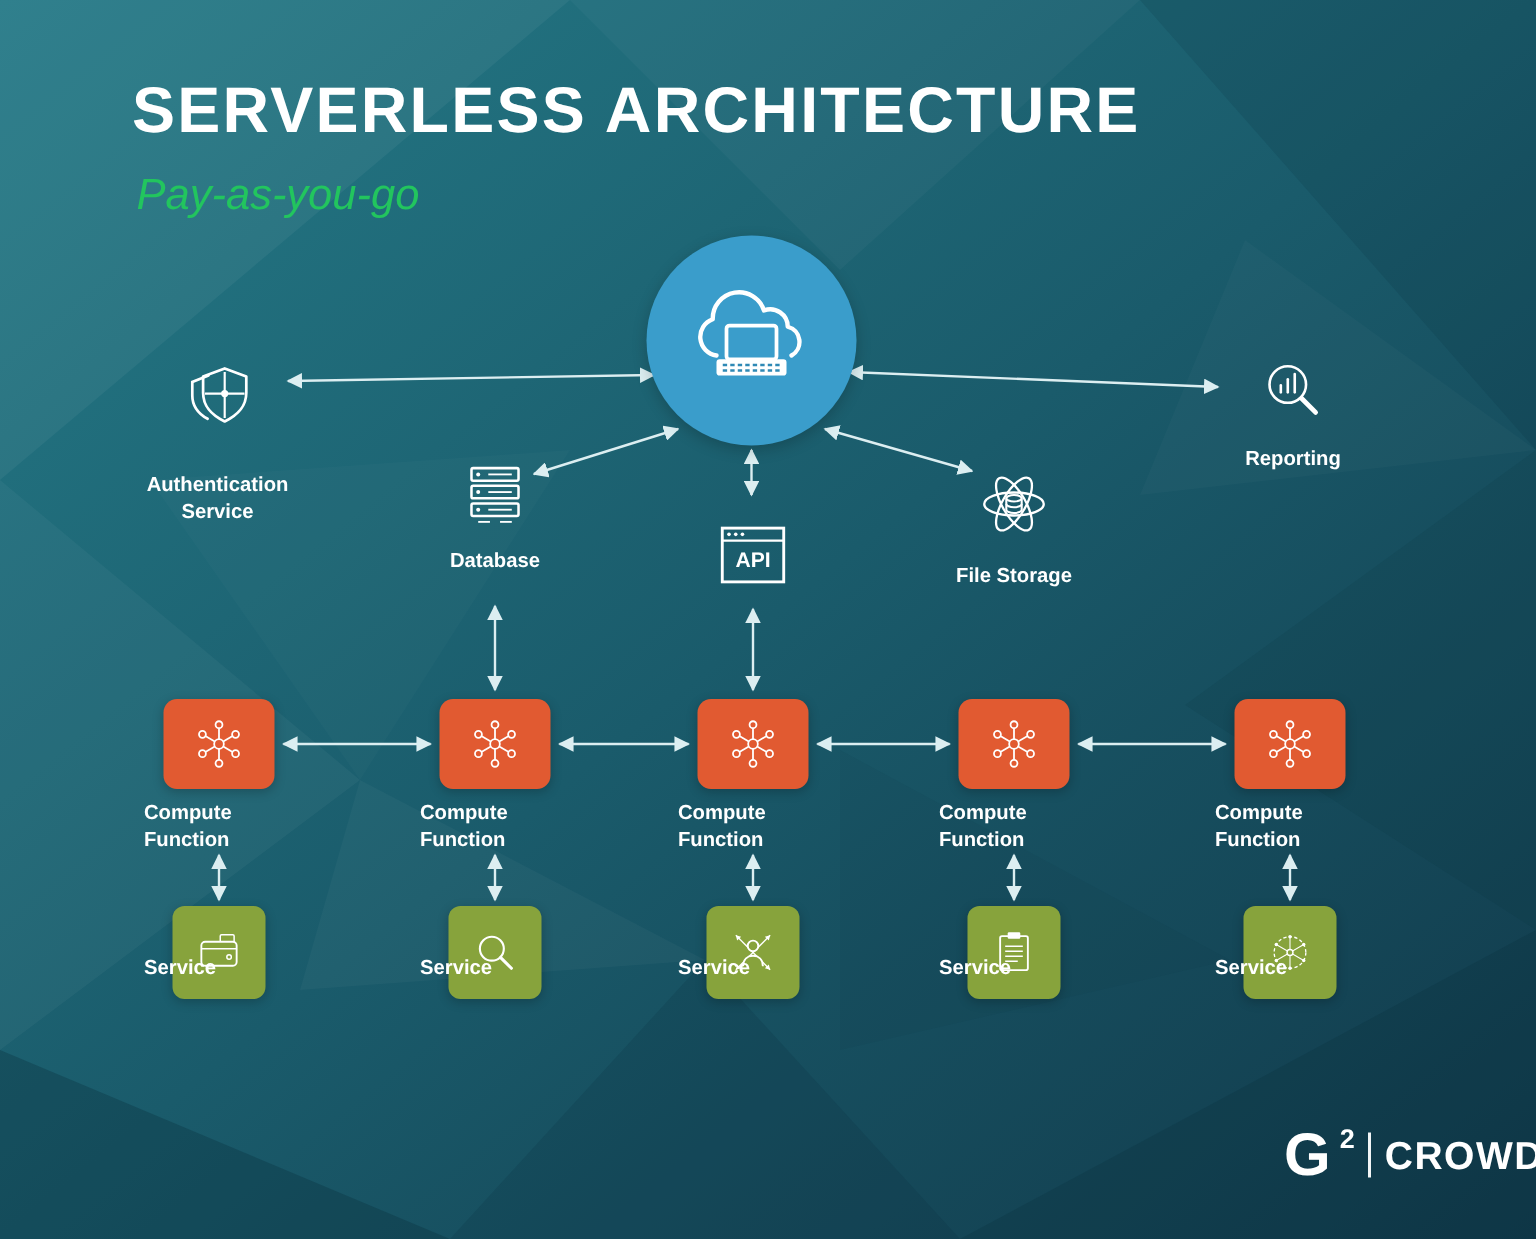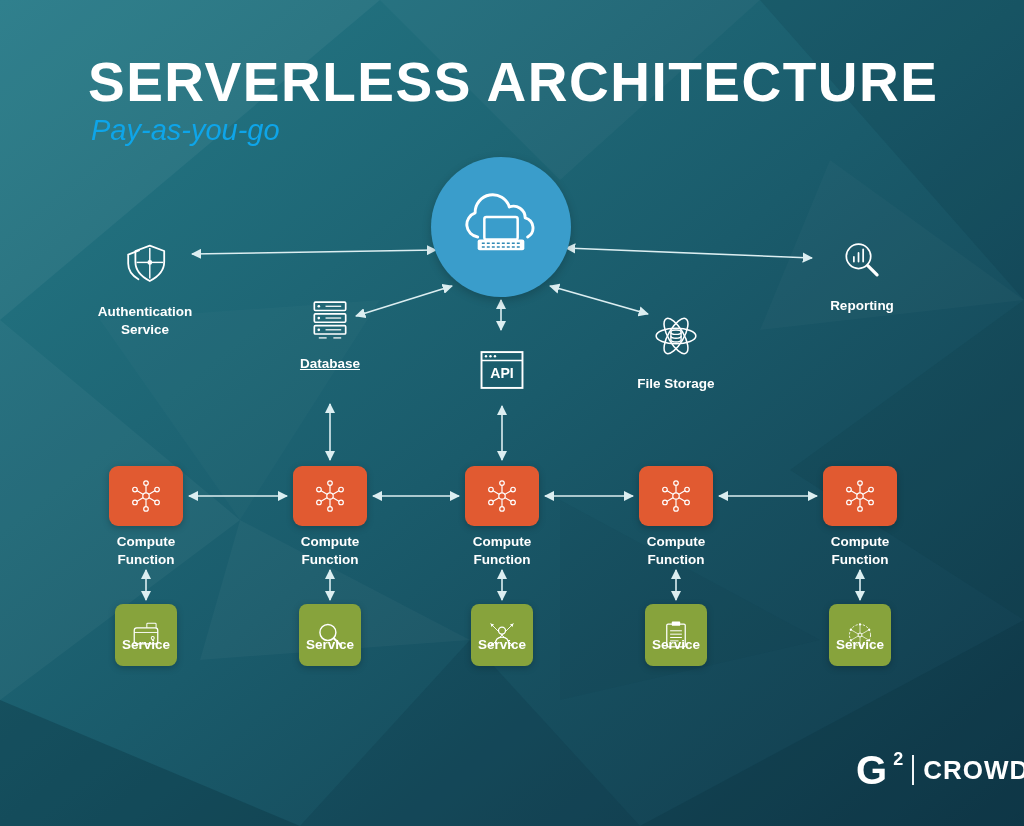--- a/index.html
+++ b/index.html
@@ -2,47 +2,47 @@
 <html><head>
 <meta charset="utf-8">
 <style>
   * { margin:0; padding:0; box-sizing:border-box; }
   html,body { width:1024px; height:826px; background:#10384a; overflow:hidden; }
   .stage { position:relative; width:1024px; height:826px; overflow:hidden;
            font-family:"Liberation Sans", sans-serif; color:#fff; }
   .bg { position:absolute; inset:0; }
   .arrows { position:absolute; inset:0; pointer-events:none; }
 
-  .title { position:absolute; left:88px; top:50px; font-size:55px; font-weight:800;
+  .title { position:absolute; left:88px; top:50px; font-size:43px; font-weight:800;
            letter-spacing:1.5px; color:#ffffff; white-space:nowrap; }
   .subtitle { position:absolute; left:91px; top:114px; font-size:29px; font-style:italic;
-              color:#0ea5e9; font-weight:400; }
+              color:#22c55e; font-weight:400; }
 
   .hub { position:absolute; left:501px; top:227px; width:140px; height:140px;
          transform:translate(-50%,-50%); background:#3a9dcb; border-radius:50%;
          display:flex; align-items:center; justify-content:center;
          box-shadow:0 3px 10px rgba(0,0,0,.2); }
 
   .p-node { position:absolute; transform:translateX(-50%); display:flex;
             flex-direction:column; align-items:center; text-align:center; }
   .p-label { margin-top:7px; font-size:13.5px; font-weight:600; line-height:1.3; color:#fff; }
 
-  .auth-node { left:145px; top:236px; width:124px; }
-  .db-node   { left:330px; top:292px; width:120px;text-decoration:underline; }
+  .auth-node { left:145px; top:236px; width:124px;gap:11px; }
+  .db-node   { left:330px; top:302px; width:120px; }
   .api-node  { left:502px; top:338px; width:120px; }
   .fs-node   { left:676px; top:304px; width:120px; }
   .rep-node  { left:862px; top:232px; width:120px; }
 
   .cbox { position:absolute; transform:translateX(-50%); top:466px; width:74px; height:60px;
           background:#e15a31; border-radius:9px; display:flex; align-items:center;
           justify-content:center; box-shadow:0 2px 7px rgba(0,0,0,.22); }
   .sbox { position:absolute; transform:translateX(-50%); top:604px; width:62px; height:62px;
           background:#87a33c; border-radius:8px; display:flex; align-items:center;
           justify-content:center; box-shadow:0 2px 7px rgba(0,0,0,.22); }
-  .nlabel { position:absolute; transform:translateX(-50%); width:100px; text-align:center;
+  .nlabel { position:absolute; transform:translateX(-50%); width:100px; 
             font-size:13.5px; font-weight:600; line-height:1.3; color:#fff; }
   .clabel { top:533px; }
   .slabel { top:636px; }
   .x1 { left:146px; } .x2 { left:330px; } .x3 { left:502px; } .x4 { left:676px; } .x5 { left:860px; }
 
   .logo { position:absolute; left:856px; top:750px; display:flex; align-items:center; gap:9px; }
   .logo-g { font-size:40px; font-weight:700; line-height:1; }
   .logo-2 { font-size:18px; font-weight:700; transform:translateY(-11px); margin-left:-3px; }
   .logo-div { width:2px; height:30px; background:#ffffff; opacity:.95; }
   .logo-crowd { font-size:26px; font-weight:700; letter-spacing:1px; }

